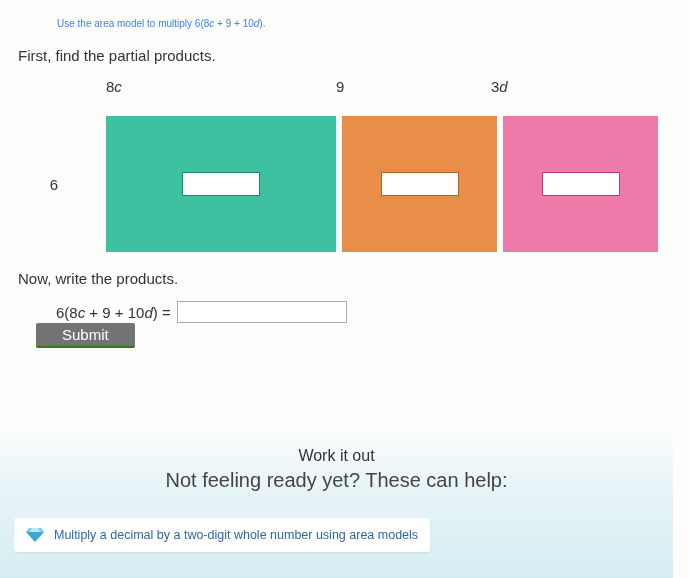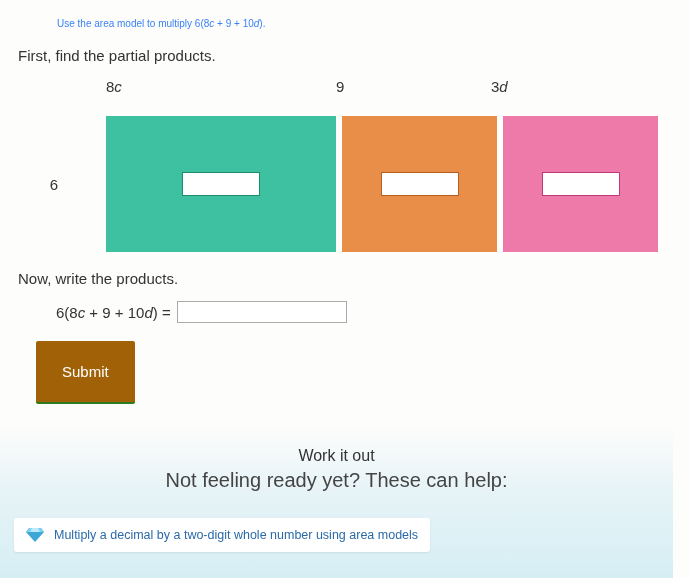--- a/index.html
+++ b/index.html
@@ -28,33 +28,33 @@
     .box.b1 { width: 230px; background: #3ec1a0; }
     .box.b2 { width: 155px; background: #e98e49; }
     .box.b3 { width: 155px; background: #ed7aa8; }
     .ans-input {
       width: 78px; height: 24px; background: #fff; border: 1px solid #888;
       font-size: 14px; padding: 2px 4px; outline: none;
     }
     .box.b1 .ans-input { border-color: #1d8a6e; }
     .box.b2 .ans-input { border-color: #b85f20; }
     .box.b3 .ans-input { border-color: #c13a77; }
-    .prod-line { font-size: 15px; color: #333; margin-left: 38px; display: flex; align-items: center; gap: 6px; margin-bottom: 18px; }
+    .prod-line { font-size: 15px; color: #333; margin-left: 38px; display: flex; align-items: center; gap: 6px; }
     .prod-line .var { font-style: italic; }
     .prod-input {
       width: 170px; height: 22px; border: 1px solid #aaa; background: #fff;
       font-size: 14px; padding: 2px 4px; outline: none;
     }
     .submit-btn {
       margin-left: 18px;
-      background: #a16207;
+      background: #737373;
       color: #fff;
       border: none;
       border-bottom: 2px solid #2f7a1c;
-      padding: 22px 26px;
+      padding: 3px 26px;
       font-size: 15px;
       border-radius: 2px;
       cursor: pointer;
     }
     .footer {
       position: absolute;
       bottom: 0; left: 0; right: 16px;
       background: linear-gradient(to bottom, #fdfdfb 0%, #e8f4f7 40%, #d5eef4 100%);
       padding-top: 22px;
       padding-bottom: 14px;

